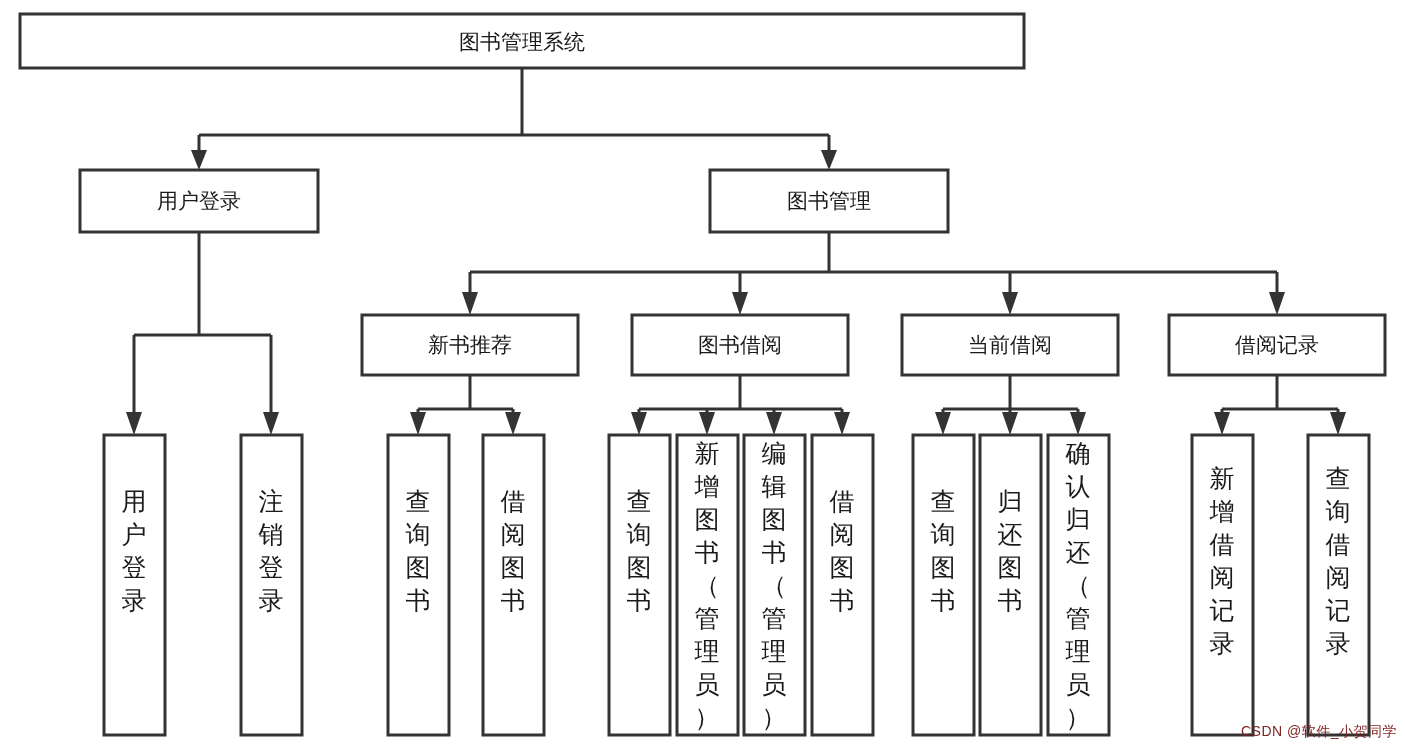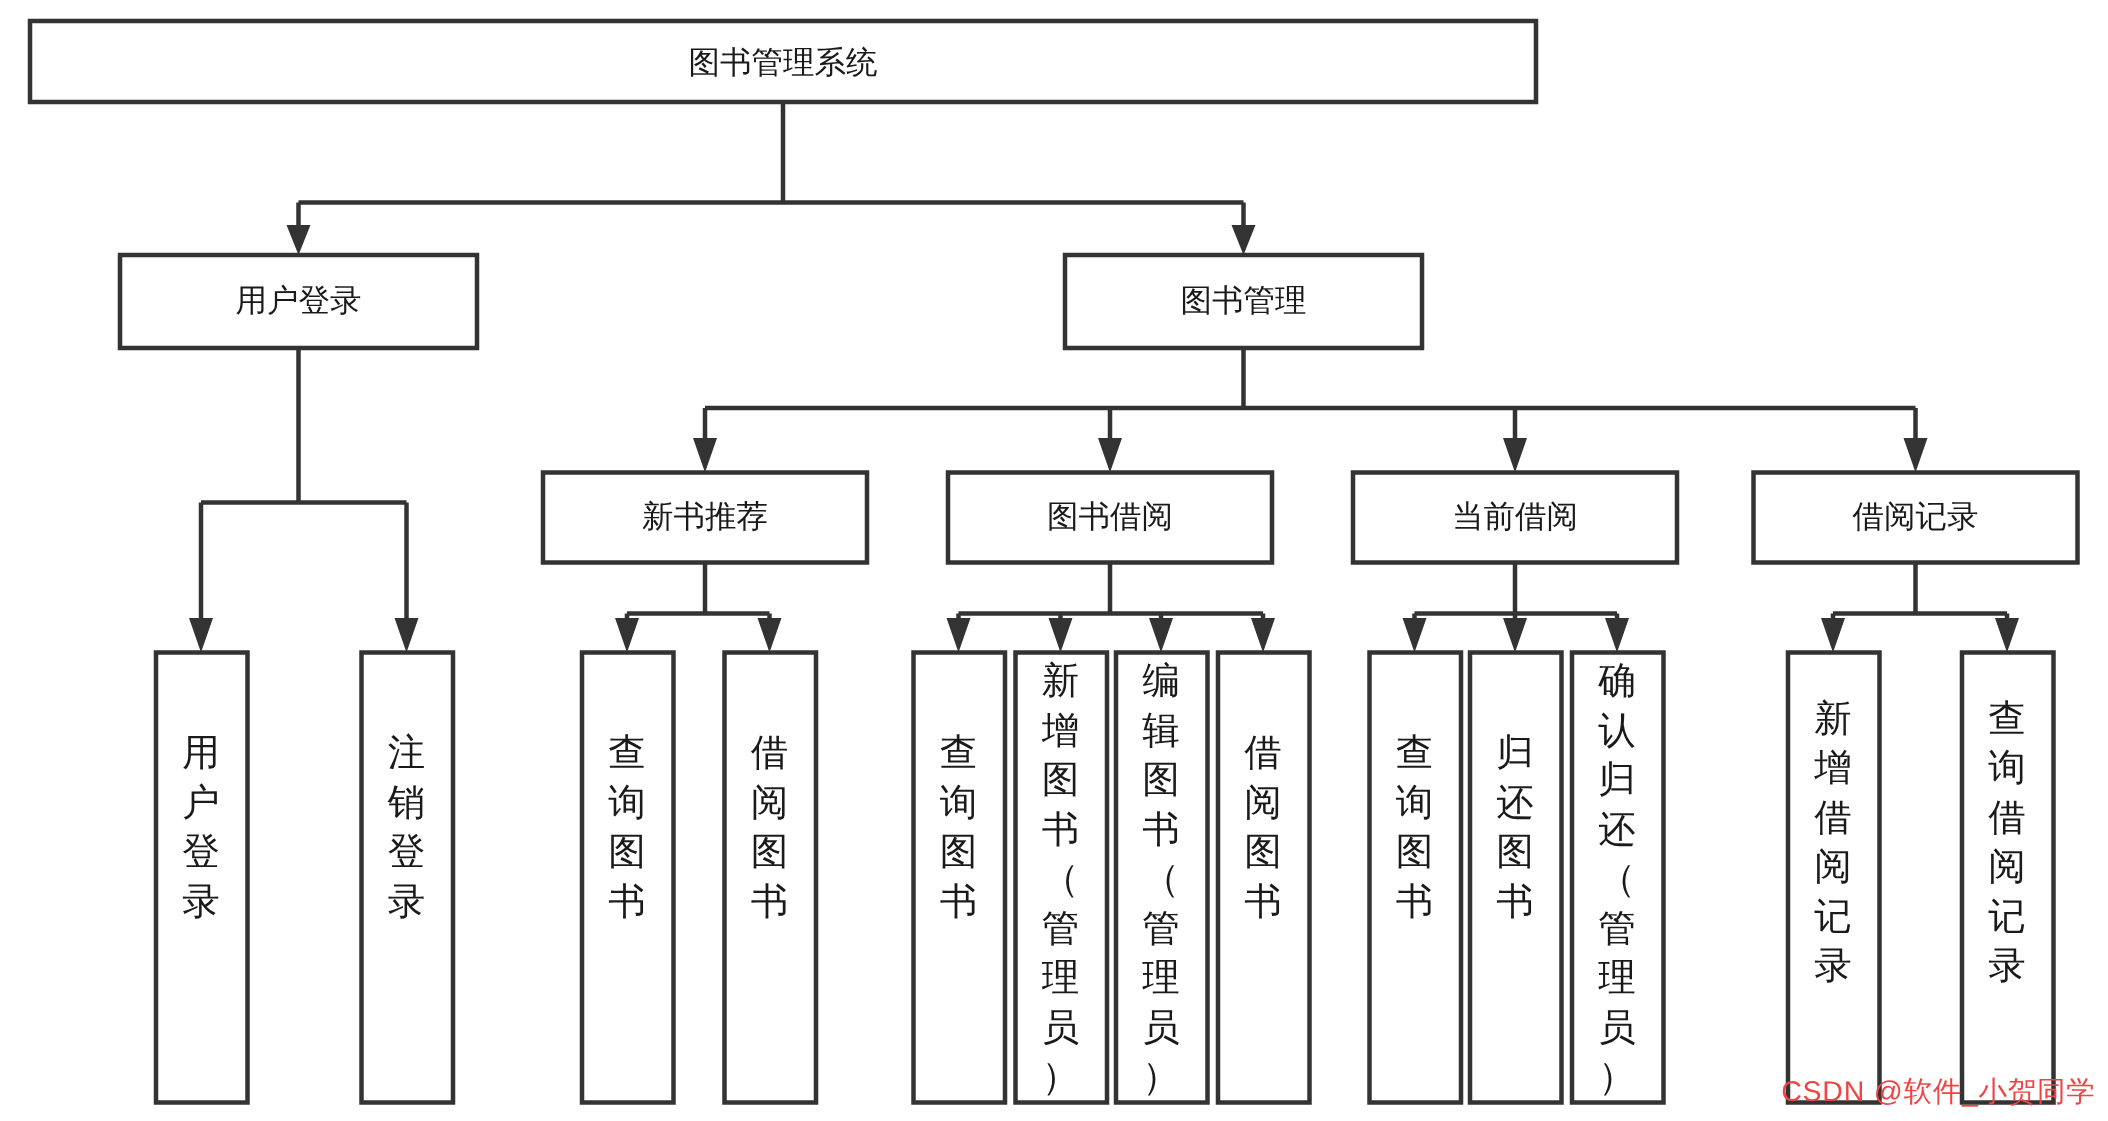--- a/index.html
+++ b/index.html
@@ -19,21 +19,21 @@
     text-anchor:middle;dominant-baseline:middle;
   }
   .node-label-vertical{
     font-family:"Liberation Sans","DejaVu Sans",sans-serif;
     font-size:25px;fill:#1a1a1a;
     text-anchor:middle;
   }
   .watermark{
     position:absolute;right:8px;bottom:6px;
     font-family:"Liberation Sans","DejaVu Sans",sans-serif;
-    font-size:19px;color:#ef4444;white-space:nowrap;
+    font-size:14px;color:#7f1d1d;white-space:nowrap;
     letter-spacing:0.5px;
   }
 </style>
 </head>
 <body>
 
 <div id="diagram-root">
 
   <svg id="tree" viewBox="0 0 1405 747" xmlns="http://www.w3.org/2000/svg">
 

